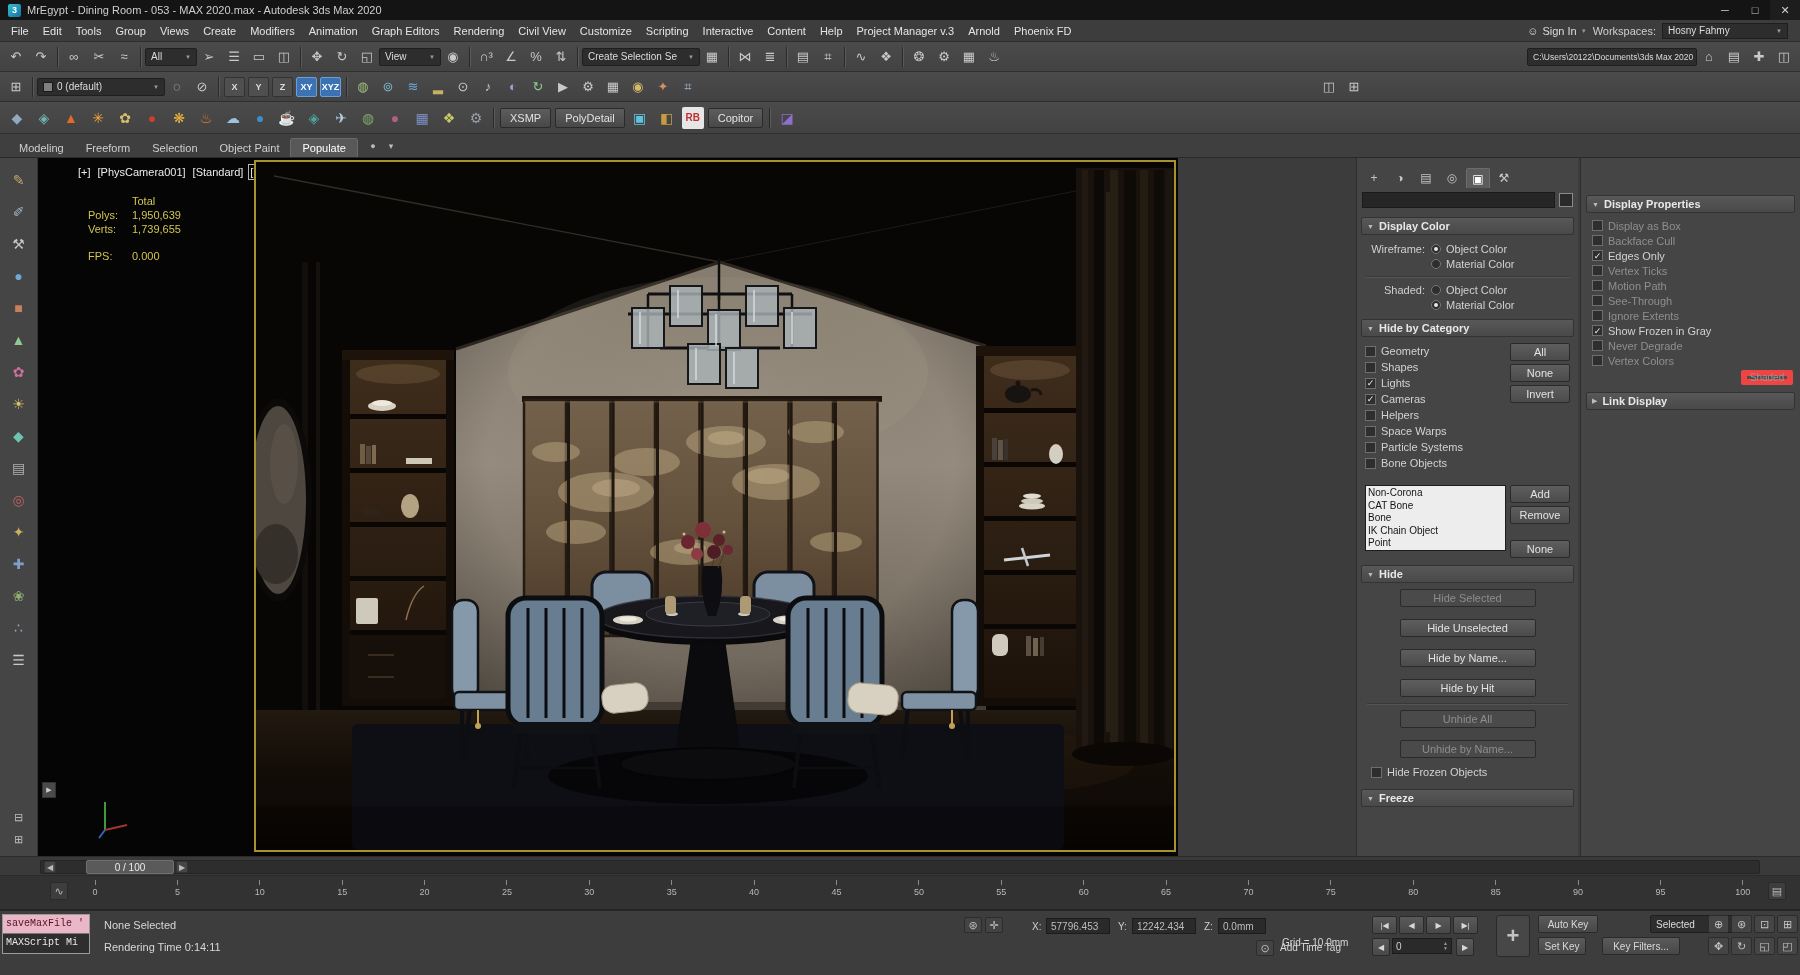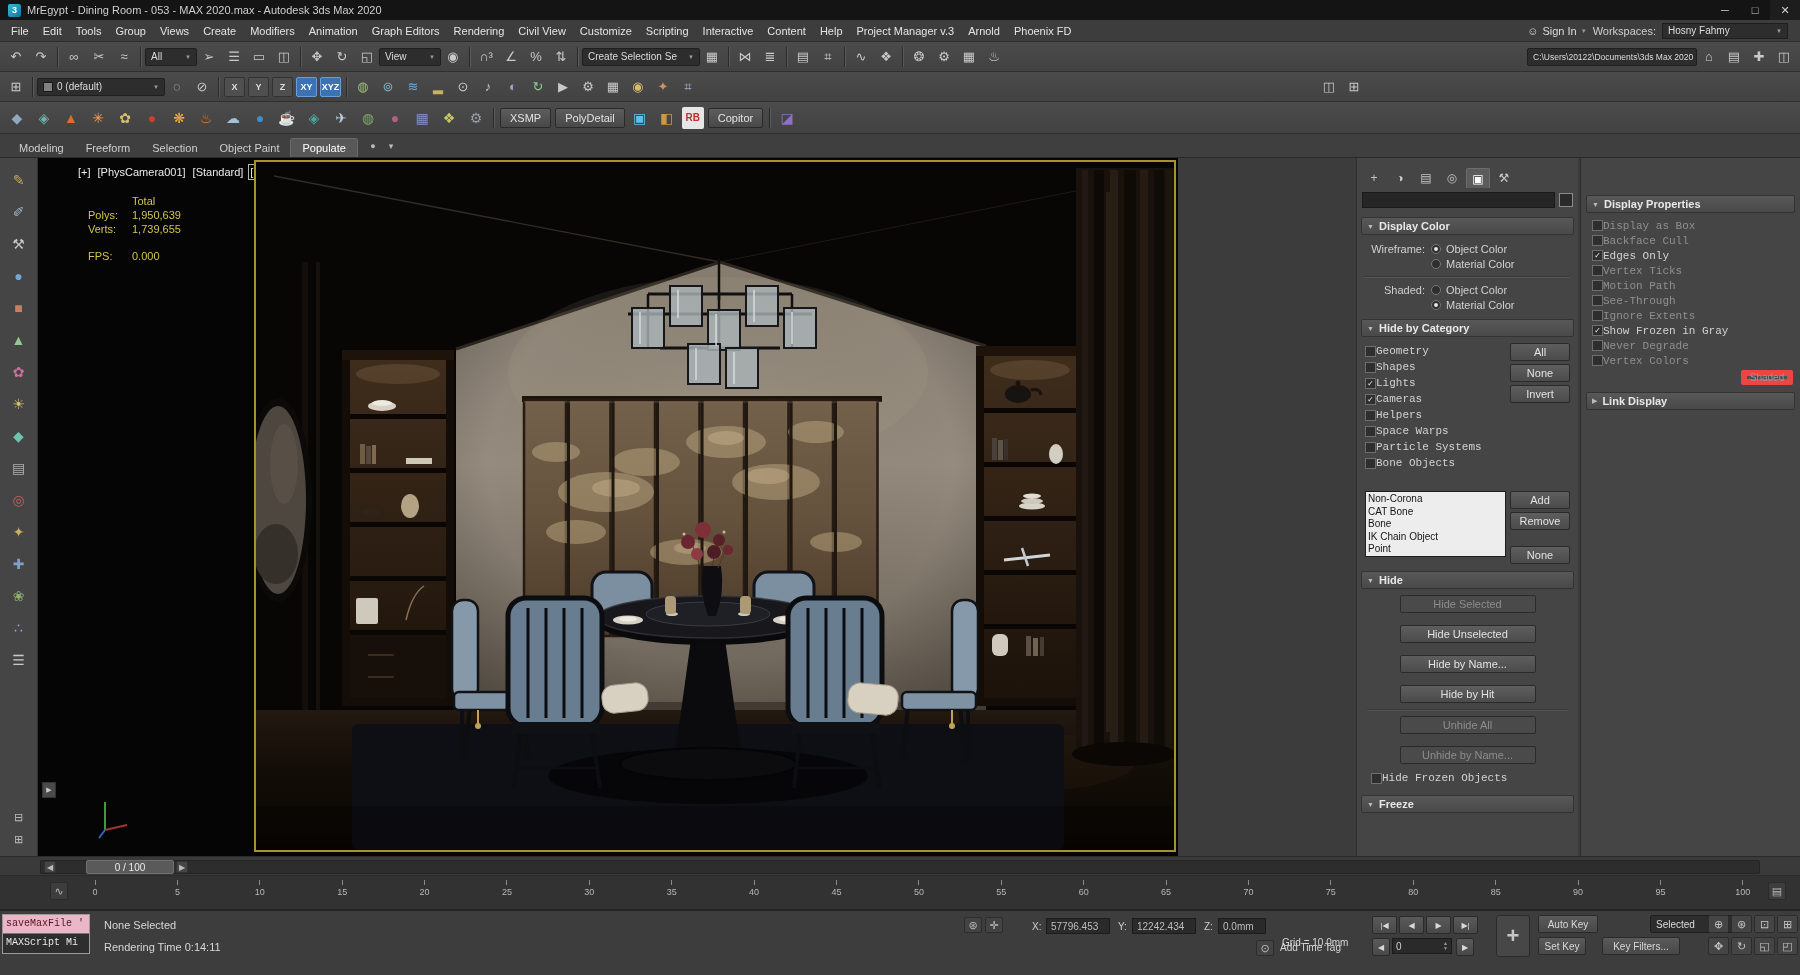--- a/index.html
+++ b/index.html
@@ -78,28 +78,28 @@
 .ro-title{font-weight:bold;color:#e8e8e8;font-size:11px;text-align:right;}
 .ro-body{padding:6px 4px 4px 4px;}
 .dcgrid{display:grid;grid-template-columns:66px 1fr;row-gap:2px;align-items:start;}
 .dclabel{text-align:right;padding:2px 6px 0 0;color:#d0d0d0;}
 .radrow{display:flex;align-items:center;gap:5px;height:15px;color:#d0d0d0;}
 .rad{width:10px;height:10px;border-radius:50%;background:#2e2e2e;border:1px solid #777;position:relative;flex:none;}
 .radrow.checked .rad::after{content:"";position:absolute;left:2px;top:2px;width:4px;height:4px;border-radius:50%;background:#e6e6e6;}
 .dchr{grid-column:1 / 3;height:1px;background:#393939;box-shadow:0 1px 0 #555;margin:3px 0;}
 .hbc{display:grid;grid-template-columns:1fr 60px;column-gap:4px;}
 .chkcol{display:flex;flex-direction:column;}
-.chkrow{display:flex;align-items:center;height:16px;color:#d2d2d2;font-family:Liberation Mono, monospace;}
+.chkrow{display:flex;align-items:center;gap:5px;height:16px;color:#d2d2d2;}
 .chk{width:11px;height:11px;background:#2e2e2e;border:1px solid #6e6e6e;display:flex;align-items:center;justify-content:center;font-size:9px;color:#eee;flex:none;}
 .chkrow.checked .chk::after{content:"✓";}
 .chkrow.disabled{color:#8f8f8f;}
 .btncol{display:flex;flex-direction:column;gap:3px;align-items:stretch;}
 .pbtn{height:18px;display:flex;align-items:center;justify-content:center;background:linear-gradient(#5e5e5e,#4b4b4b);border:1px solid #2a2a2a;border-radius:2px;color:#e2e2e2;font-size:11px;white-space:nowrap;}
 .pbtn.disabled{color:#8d8d8d;background:#4a4a4a;}
-.listrow{display:grid;grid-template-columns:1fr 60px;column-gap:4px;margin-top:20px;}
+.listrow{display:grid;grid-template-columns:1fr 60px;column-gap:4px;margin-top:14px;}
 .listbox{height:66px;background:#ededed;border:1px solid #1d1d1d;overflow:hidden;padding:1px 2px;}
 .lbitem{font-size:10px;color:#141414;line-height:12.5px;white-space:nowrap;}
 .listbtns{display:flex;flex-direction:column;gap:3px;}
 .listbtns .gap{height:10px;}
 .hide-btns{display:flex;flex-direction:column;gap:12px;align-items:center;}
 .hide-btns .pbtn{width:136px;}
 .hrline{height:1px;background:#393939;box-shadow:0 1px 0 #555;margin:6px 2px;}
 .frozenrow{margin:6px 0 2px 6px;}
 
 

